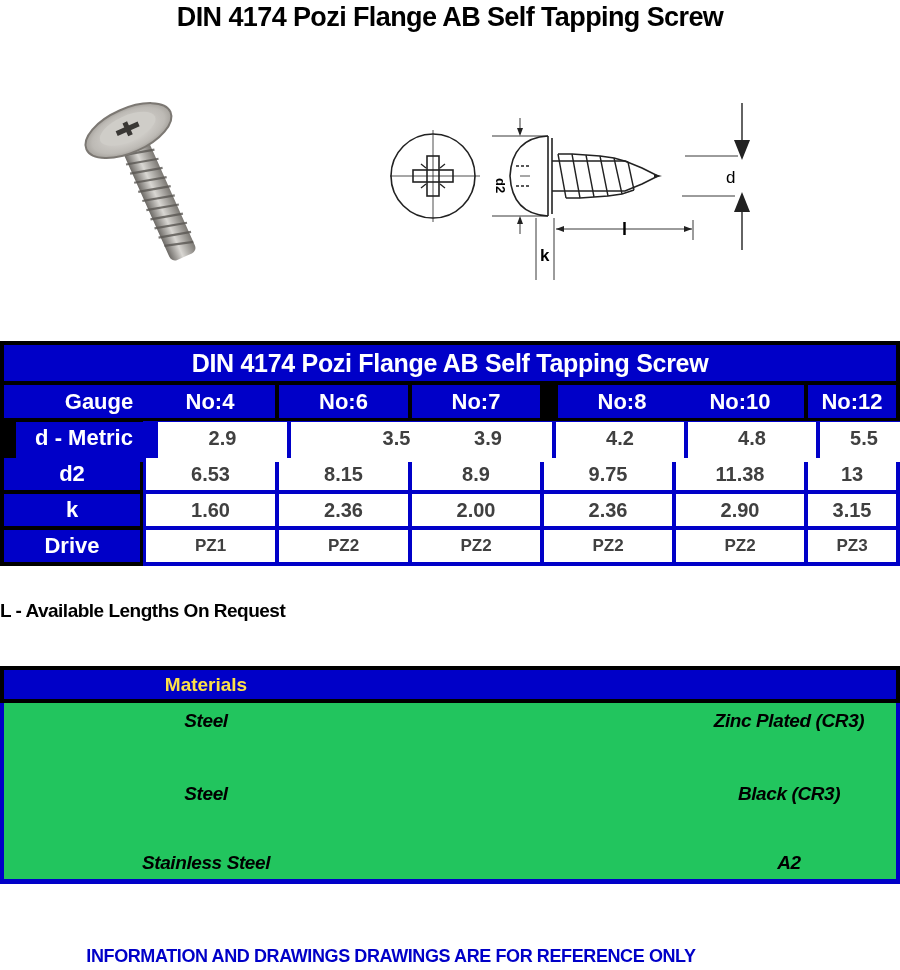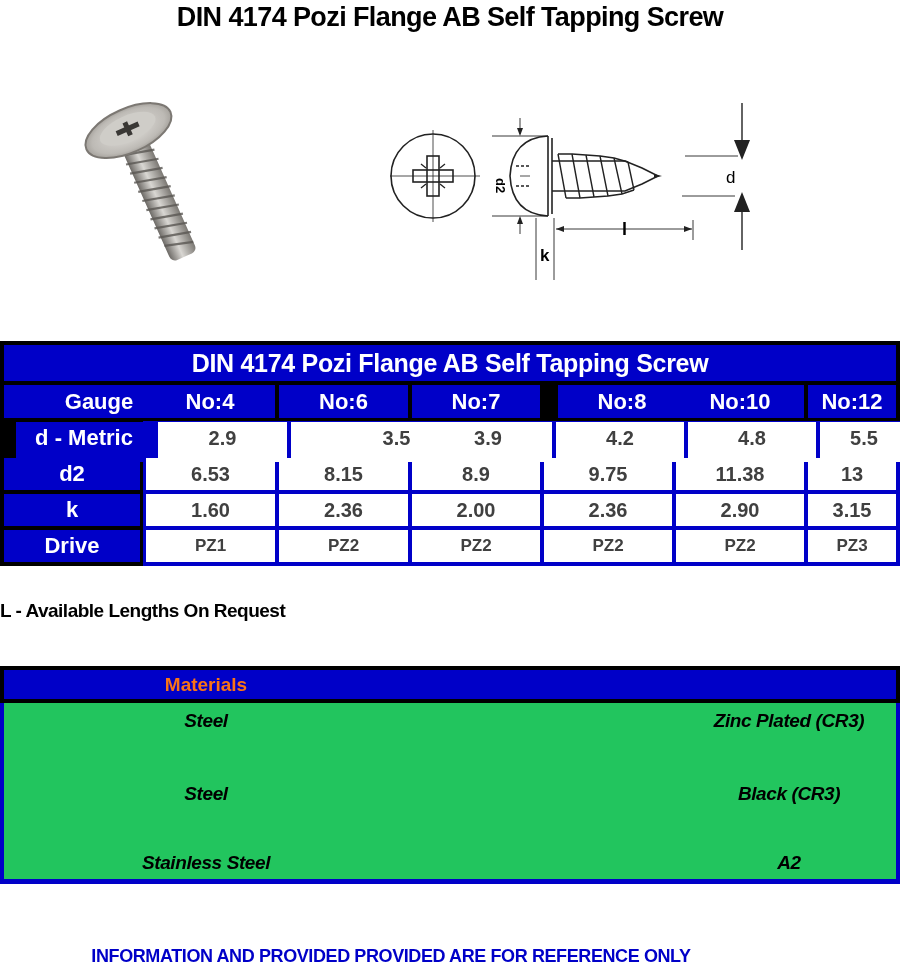--- a/index.html
+++ b/index.html
@@ -16,21 +16,21 @@
   .lbl{background:#0000c8;color:#fff;font-size:22px;}
   .val{background:#fff;color:#404040;font-size:20px;}
   .drv{font-size:17px;}
   .bluegrid{position:absolute;left:143px;top:80px;width:757px;height:145px;background:#0000c8;}
   
   .lengths{position:absolute;left:0;top:600px;width:900px;font-weight:bold;font-size:19px;letter-spacing:-0.5px;}
   
   .mat{position:absolute;left:0;top:666px;width:900px;height:218px;}
   .mat .head{position:absolute;left:0;top:0;width:900px;height:37px;background:#000;}
   .mat .head-fill{position:absolute;left:4px;top:4px;width:892px;height:29px;background:#0000c8;}
-  .mat .h1,.mat .h2{position:absolute;top:0;height:29px;line-height:29px;color:#f97316;font-weight:bold;font-size:19px;text-align:center;}
+  .mat .h1,.mat .h2{position:absolute;top:0;height:29px;line-height:29px;color:#fde047;font-weight:bold;font-size:19px;text-align:center;}
   .mat .body{position:absolute;left:0;top:37px;width:892px;height:176px;border-left:4px solid #0000c8;border-right:4px solid #0000c8;border-bottom:5px solid #0000c8;background:#22c55e;}
   .mrow{position:absolute;left:0;width:892px;height:30px;line-height:30px;font-weight:bold;font-style:italic;font-size:19px;letter-spacing:-0.4px;}
   .mrow .m{position:absolute;left:0;width:404px;text-align:center;}
   .mrow .f{position:absolute;left:670px;width:230px;text-align:center;}
   .footer{position:absolute;left:0;top:946px;width:782px;text-align:center;color:#0000c8;font-weight:bold;font-size:18px;letter-spacing:-0.4px;}
 </style>
 </head>
 <body>
 
 <div class="page-title">DIN 4174 Pozi Flange AB Self Tapping Screw</div>
@@ -198,13 +198,13 @@
       <span class="m">Steel</span>
       <span class="f">Black (CR3)</span>
     </div>
     <div class="mrow" style="top:145px;">
       <span class="m">Stainless Steel</span>
       <span class="f">A2</span>
     </div>
   </div>
 </div>
 
-<div class="footer">INFORMATION AND PROVIDED PROVIDED ARE FOR REFERENCE ONLY</div>
+<div class="footer">INFORMATION AND DRAWINGS DRAWINGS ARE FOR REFERENCE ONLY</div>
 
 </body></html>

